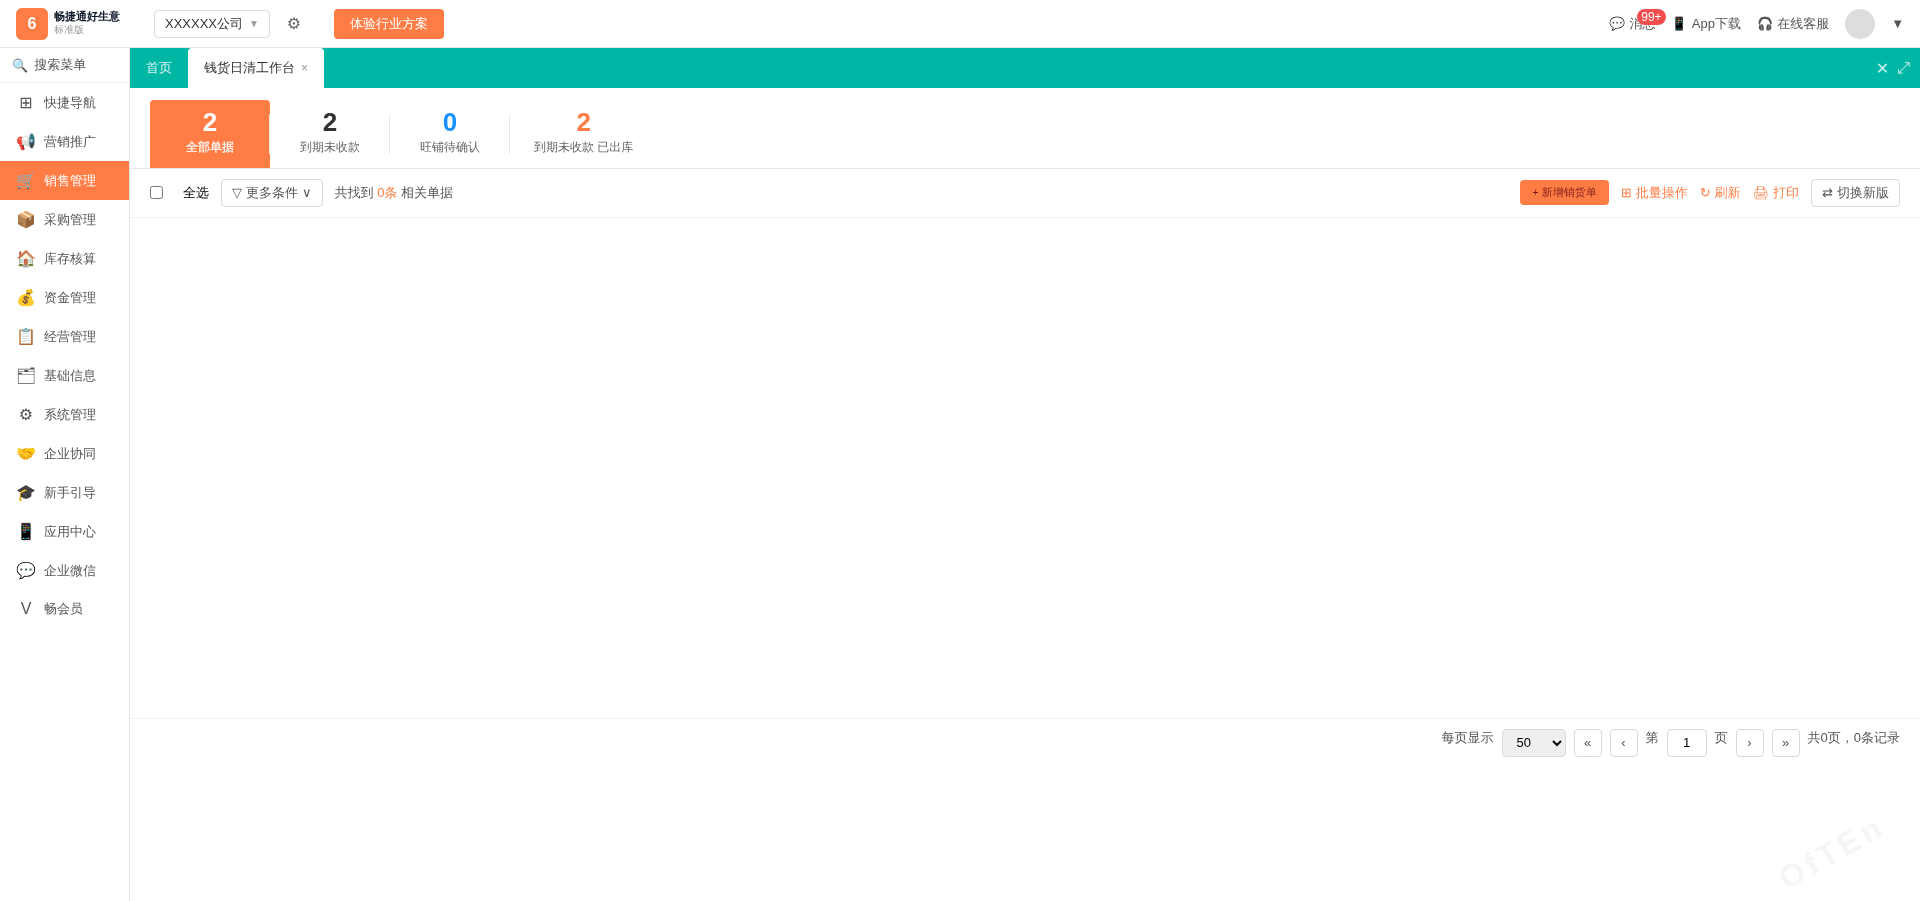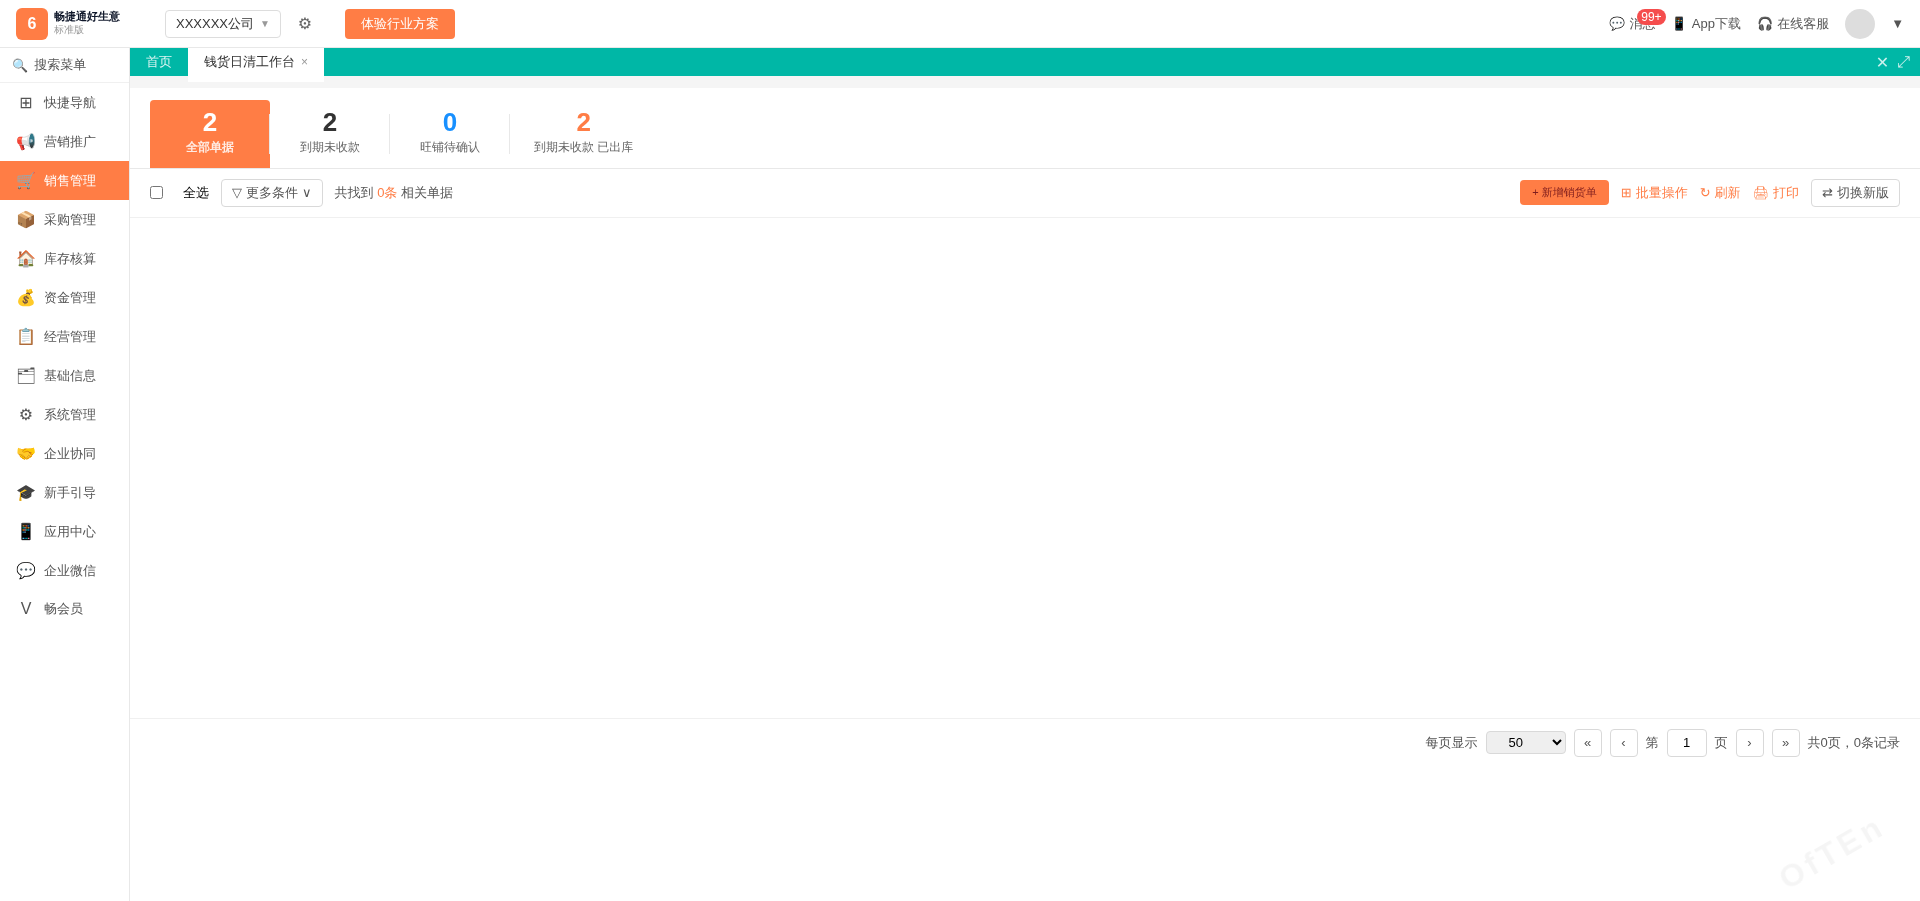--- a/index.html
+++ b/index.html
@@ -27,21 +27,21 @@
       width: 32px; height: 32px;
       background: #ff7d45;
       border-radius: 6px;
       display: flex; align-items: center; justify-content: center;
       color: #fff; font-size: 16px; font-weight: bold;
     }
     .logo-text { font-size: 11px; color: #0f172a; font-weight: bold; line-height: 1.2; }
     .logo-sub { font-size: 10px; color: #999; }
     .company-selector {
       display: flex; align-items: center; gap: 6px;
-      color: #333; font-size: 13px; cursor: pointer; margin-left: 19px;
+      color: #333; font-size: 13px; cursor: pointer; margin-left: 8px;
       border: 1px solid #ddd; border-radius: 4px; padding: 4px 10px;
     }
     .company-selector .arrow { color: #999; font-size: 10px; }
     .gear-btn {
       width: 32px; height: 32px; border: none; background: transparent;
       cursor: pointer; color: #666; font-size: 16px; margin-left: 8px;
       display: flex; align-items: center; justify-content: center;
     }
     .experience-btn {
       background: #ff7d45; color: #fff; border: none;
@@ -62,21 +62,21 @@
       padding: 1px 4px; position: absolute;
       top: -6px; right: -10px; min-width: 18px; text-align: center;
     }
     .avatar {
       width: 30px; height: 30px; border-radius: 50%;
       background: #ddd; overflow: hidden;
     }
 
     
     .tab-bar {
-      height: 28px;
+      height: 40px;
       background: #00b7a6;
       display: flex;
       align-items: center;
       padding: 0 0;
       position: fixed;
       top: 48px; left: 130px; right: 0;
       z-index: 99;
     }
     .tab-item {
       height: 40px;
@@ -206,29 +206,29 @@
 
     
     .content-area {
       background: #fff;
       min-height: 500px;
       padding: 20px;
     }
 
     
     .pagination-bar {
-      display: flex; align-items: center; justify-content: flex-end;
+      display: flex; justify-content: flex-end;
       padding: 10px 20px;
       background: #fff;
       border-top: 1px solid #f0f0f0;
       gap: 8px; font-size: 13px; color: #555;
     }
     .page-size-select {
       border: 1px solid #d9d9d9; border-radius: 4px;
-      padding: 2px 18px; font-size: 13px; cursor: pointer;
+      padding: 2px 10px; font-size: 13px; cursor: pointer;
     }
     .page-btn {
       width: 28px; height: 28px; border: 1px solid #d9d9d9;
       background: #fff; border-radius: 4px; cursor: pointer;
       display: flex; align-items: center; justify-content: center;
       color: #555; font-size: 13px;
     }
     .page-btn:disabled { color: #ccc; cursor: default; }
     .page-input {
       width: 40px; height: 28px;

